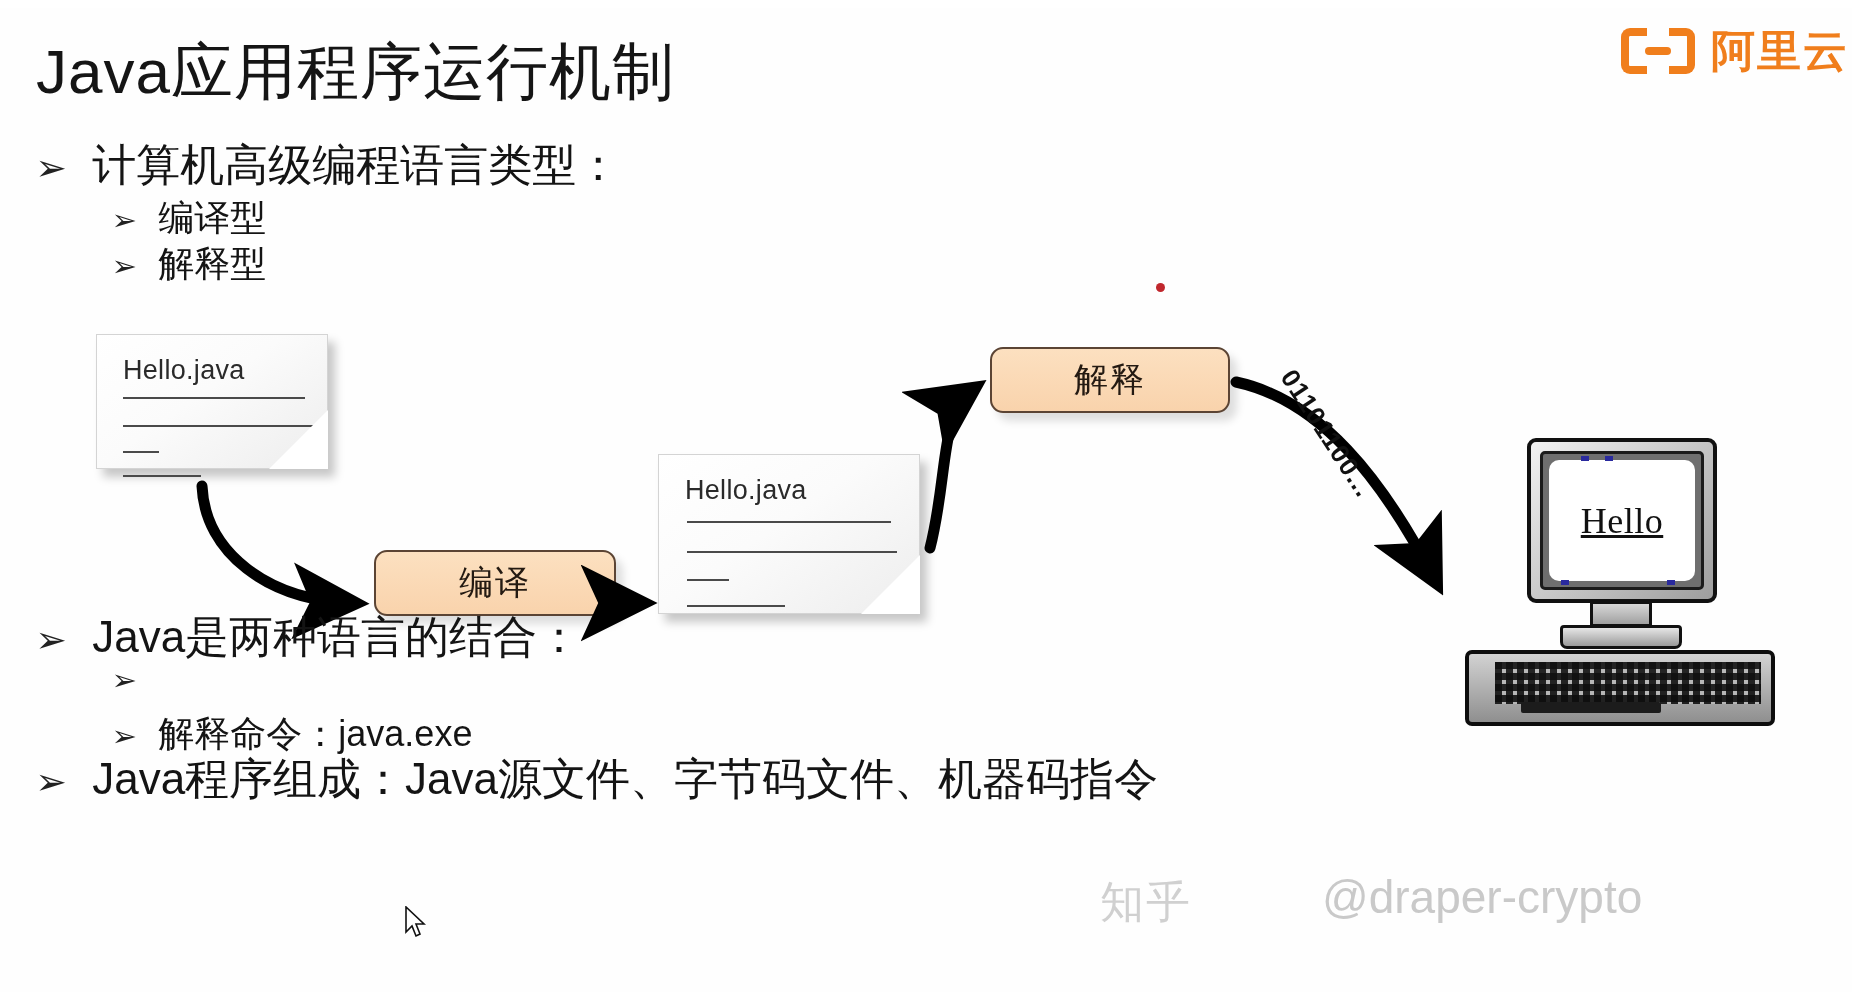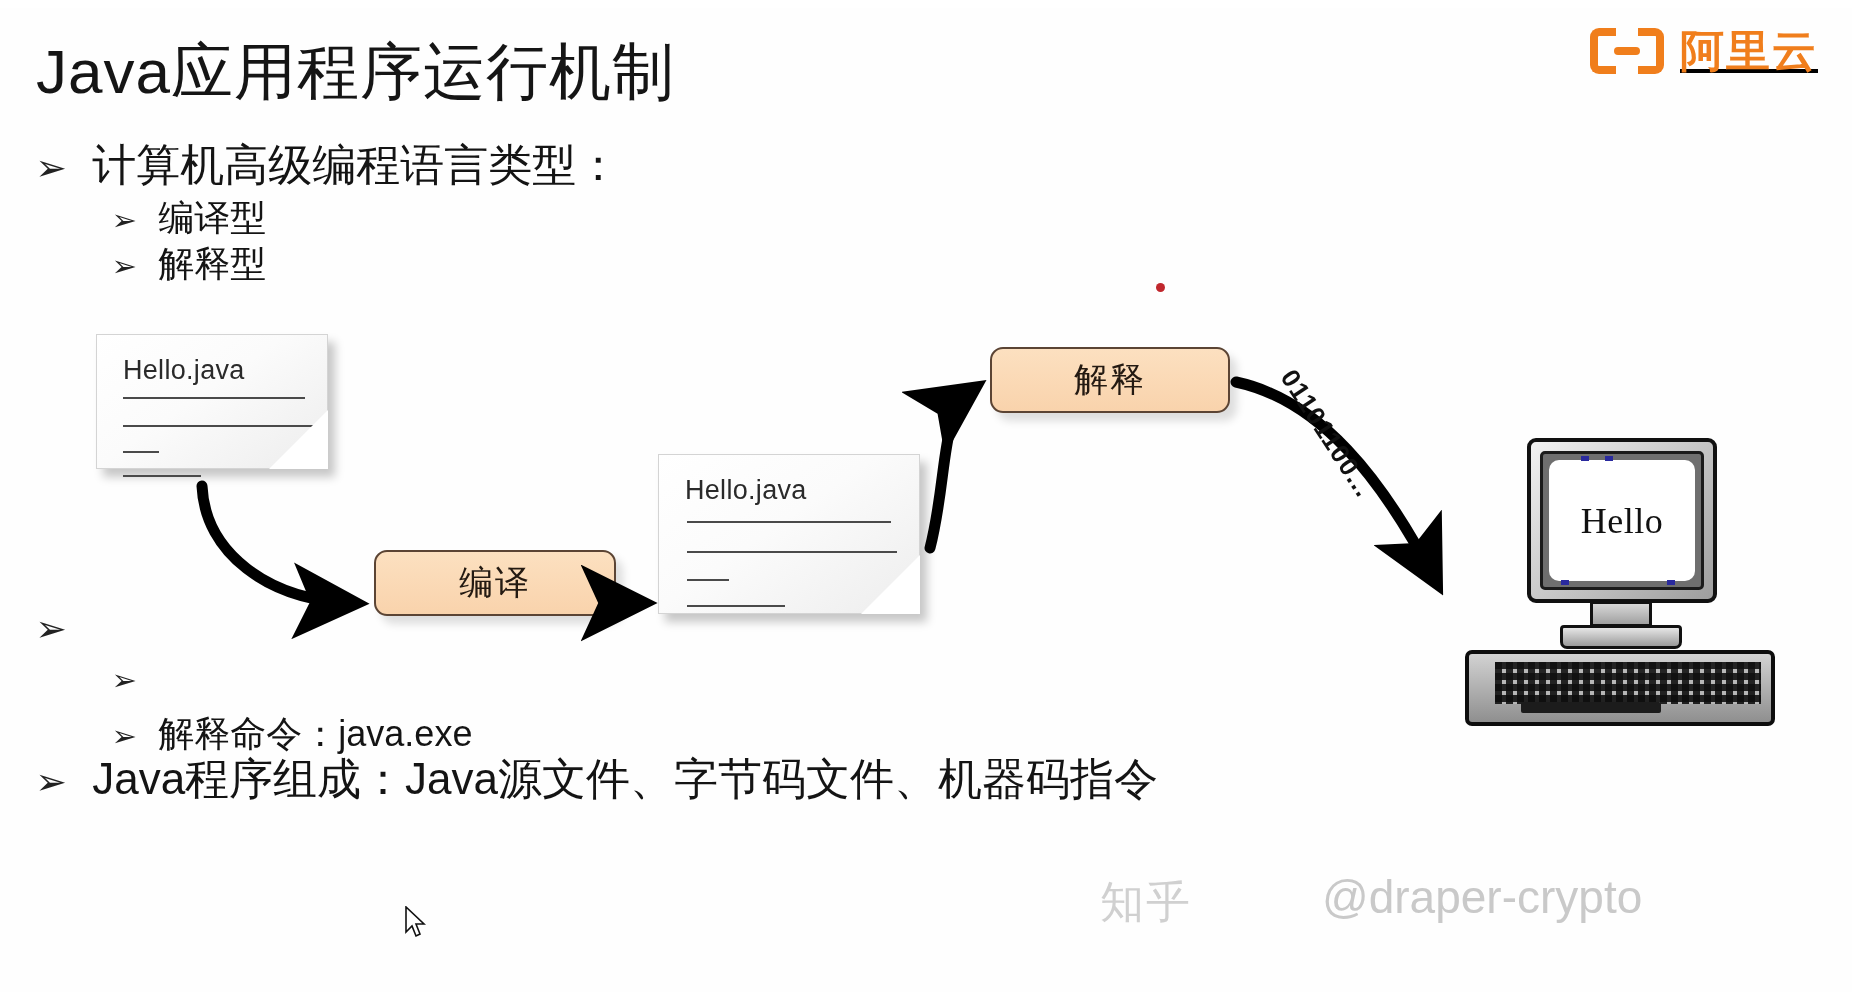--- a/index.html
+++ b/index.html
@@ -25,22 +25,22 @@
     font-weight: 400;
     letter-spacing: 1px;
     color: #151515;
     white-space: nowrap;
     font-family: "Liberation Sans", "DejaVu Sans", sans-serif;
   }
 
   
   #brand-logo {
     position: absolute;
-    right: 34px; top: 20px;
-    display: flex; align-items: center; gap: 16px; text-decoration: underline;
+    right: 3px; top: 20px;
+    display: flex; align-items: center; gap: 16px;
   }
   .logo-mark { position: relative; width: 74px; height: 46px; }
   .logo-mark .br {
     position: absolute; top: 0; width: 26px; height: 46px;
     border: 8px solid #F07E1C; border-radius: 9px;
   }
   .logo-mark .br-l { left: 0; border-right: none; border-top-right-radius:0; border-bottom-right-radius:0;}
   .logo-mark .br-r { right: 0; border-left: none; border-top-left-radius:0; border-bottom-left-radius:0;}
   .logo-mark .dash {
     position: absolute; left: 50%; top: 50%;
@@ -141,21 +141,21 @@
     position: absolute; left: 9px; top: 9px; right: 9px; bottom: 9px;
     background: #6f6f6f; border: 3px solid #1b1b1b; border-radius: 5px;
   }
   #monitor-screen {
     position: absolute; left: 6px; top: 6px; right: 6px; bottom: 6px;
     background: #ffffff; border-radius: 10px;
     display: flex; align-items: center; justify-content: center;
   }
   #screen-text {
     font-family: "Liberation Serif", "DejaVu Serif", serif;
-    font-size: 36px; color: #111; letter-spacing: 0.5px;
+    font-size: 36px; color: #111; letter-spacing: 0.5px; text-decoration: underline;
   }
   .led { position: absolute; width: 8px; height: 5px; background: #2a2a9e; }
   #monitor-stand {
     position: absolute; left: 125px; top: 163px; width: 62px; height: 26px;
     background: linear-gradient(180deg,#d8d8d8,#a0a0a0); border: 3px solid #111;
   }
   #monitor-base {
     position: absolute; left: 95px; top: 187px; width: 122px; height: 24px;
     background: linear-gradient(180deg,#e6e6e6,#9a9a9a); border: 3px solid #111;
     border-radius: 4px 4px 7px 7px;
@@ -282,20 +282,21 @@
     <div id="keyboard">
       <div id="keyboard-keys"></div>
       <div id="keyboard-space"></div>
     </div>
   </div>
 
   <div id="red-dot"></div>
 
   <div id="b2" class="bullet-row lvl1">
     <span class="arrow-glyph">➢</span>
+    <span>Java是两种语言的结合：</span>
   </div>
   <div id="b2a" class="bullet-row lvl2">
     <span class="arrow-glyph">➢</span>
   </div>
   <div id="b2b" class="bullet-row lvl2">
     <span class="arrow-glyph">➢</span>
     <span>解释命令：java.exe</span>
   </div>
   <div id="b3" class="bullet-row lvl1">
     <span class="arrow-glyph">➢</span>

